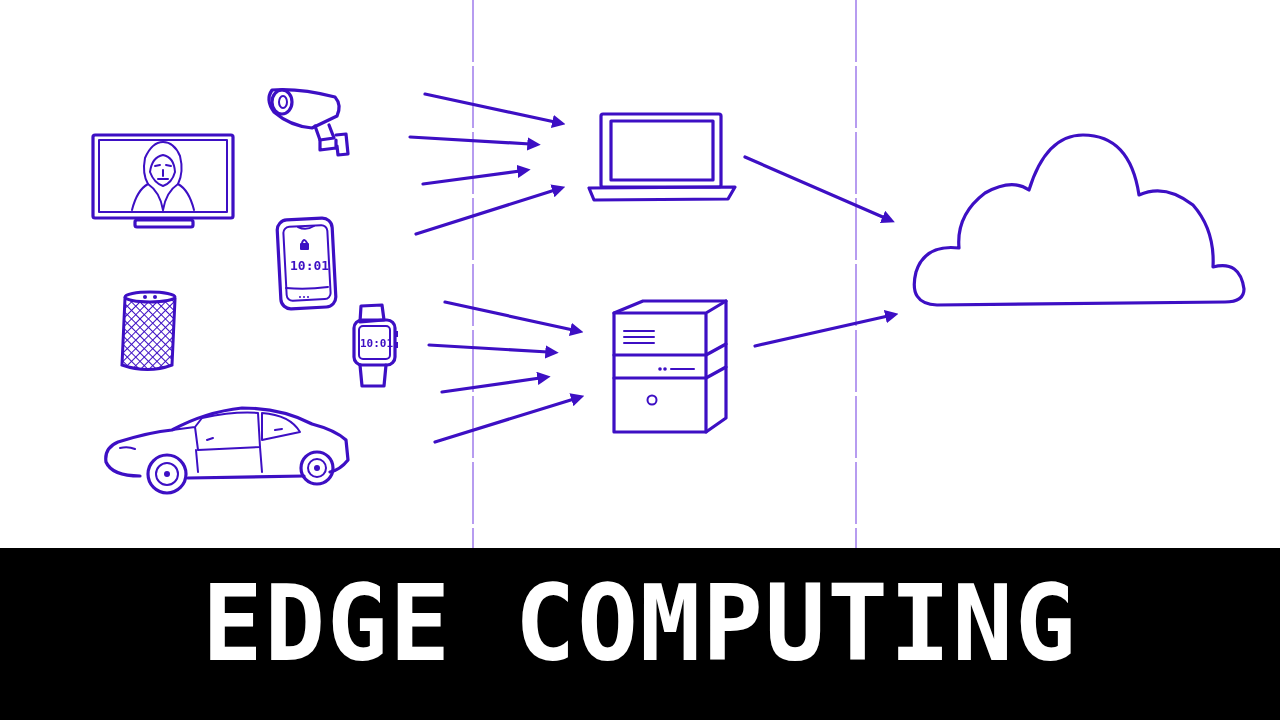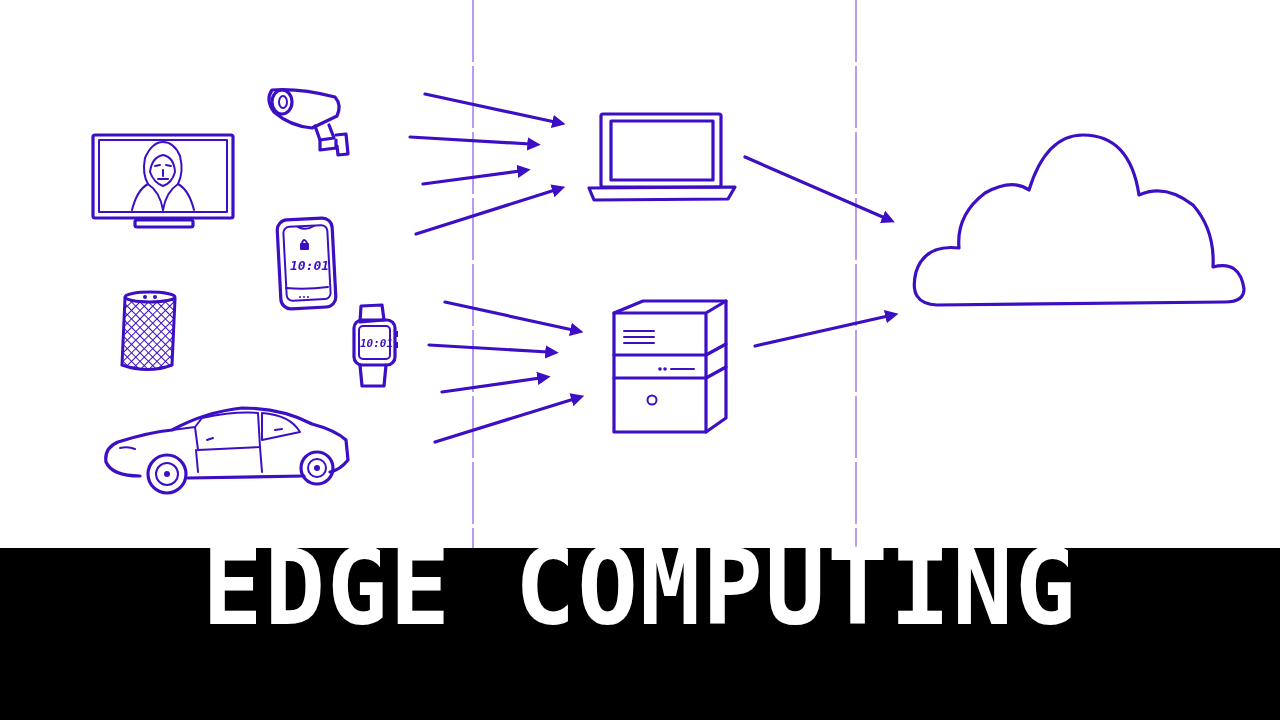--- a/index.html
+++ b/index.html
@@ -2,26 +2,26 @@
 <html><head>
   <meta charset="utf-8">
   <style>
     html, body { margin: 0; padding: 0; }
     body {
       width: 1280px; height: 720px; overflow: hidden;
       background: #ffffff;
       font-family: "DejaVu Sans", sans-serif;
       position: relative;
     }
-    #canvas { position: absolute; left: 0; top: 0; width: 1280px; height: 632px; font-style: italic; }
+    #canvas { position: absolute; left: 0; top: 0; width: 1280px; height: 632px; }
     #canvas svg { position: absolute; left: 0; top: 0; }
     .banner {
       position: absolute; left: 0; top: 548px; width: 1280px; height: 172px;
       background: #000000;
-      display: flex; justify-content: center;
+      display: flex; align-items: center; justify-content: center;
     }
     .banner-title {
       color: #ffffff;
       font-family: "DejaVu Sans Mono", monospace;
       font-weight: bold;
       font-size: 106px;
       letter-spacing: 2px;
       transform: scaleX(0.95);
       margin-top: -22px;
     }

